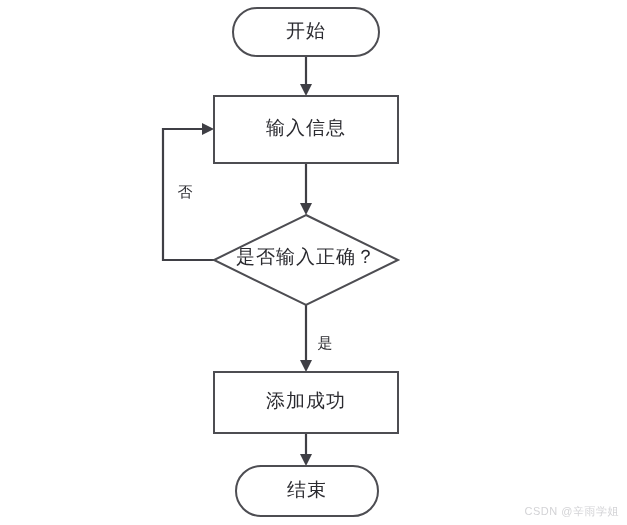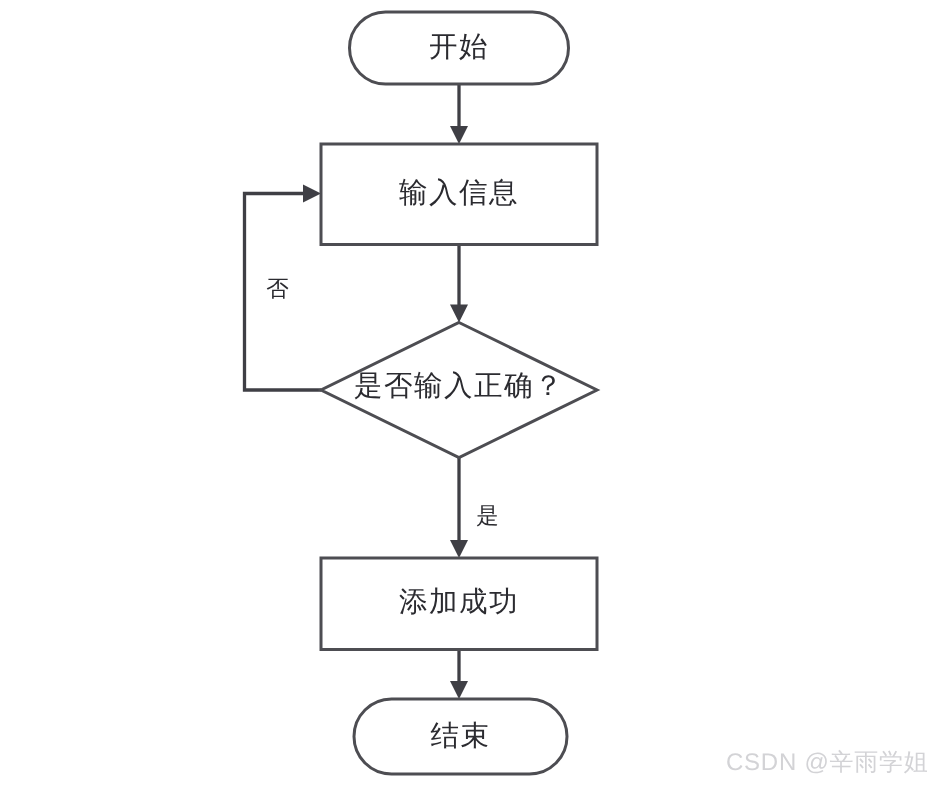--- a/index.html
+++ b/index.html
@@ -57,21 +57,21 @@
     font-size: 15px;
     fill: #2b2b30;
     text-anchor: middle;
     dominant-baseline: middle;
   }
   .watermark-text {
     position: absolute;
     right: 8px;
     bottom: 6px;
     font-family: "Liberation Sans", "DejaVu Sans", sans-serif;
-    font-size: 16px;
+    font-size: 11px;
     color: #d3d3d6;
     letter-spacing: 0.5px;
     white-space: nowrap;
     user-select: none;
     margin-top: 12px;
   }
 </style>
 </head>
 <body>
 

